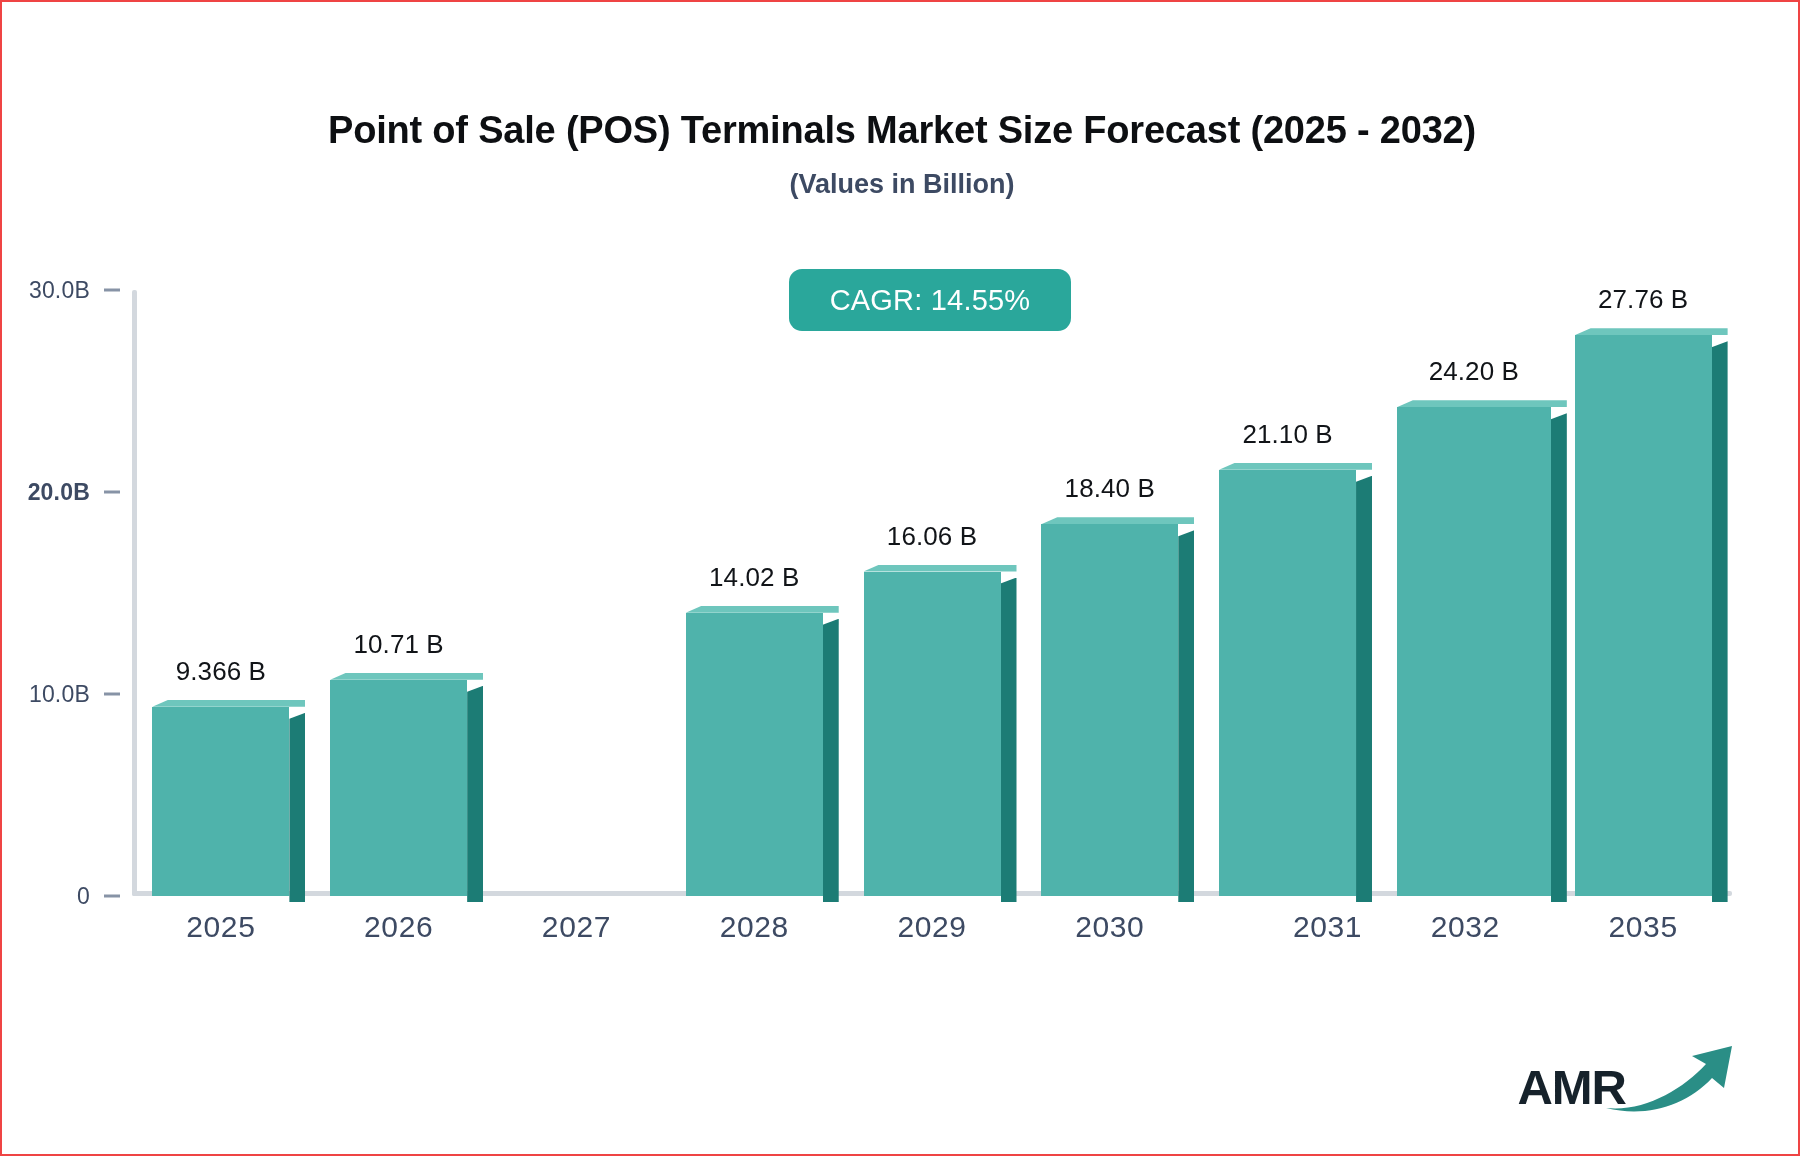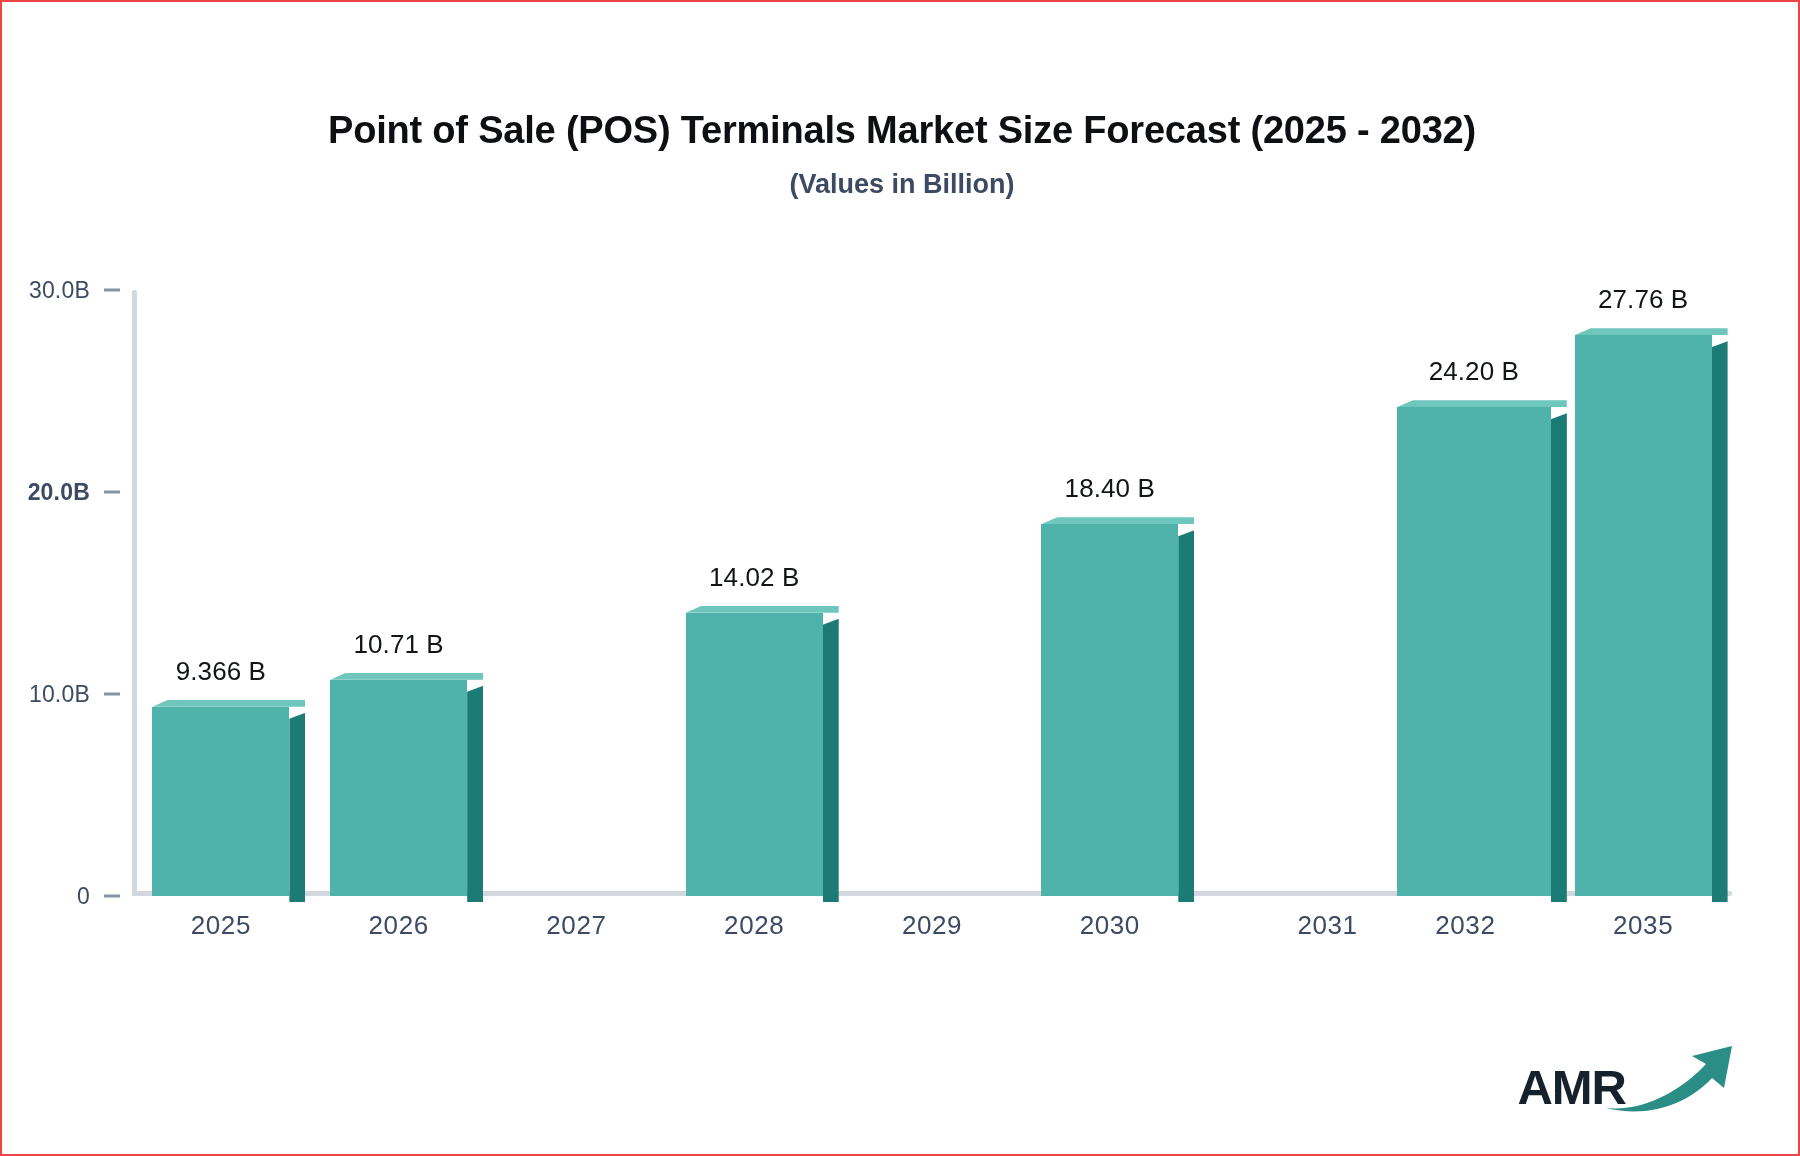--- a/index.html
+++ b/index.html
@@ -179,21 +179,21 @@
     position: absolute;
     left: 130px;
     top: 908px;
     width: 1600px;
     height: 40px;
   }
   .xlabel {
     position: absolute;
     top: 0;
     transform: translateX(-50%);
-    font-size: 26px;
+    font-size: 30px;
     color: #3d4a63;
     letter-spacing: 0.6px;
     white-space: nowrap;
   }
 
   
   .logo {
     position: absolute;
     right: 58px;
     bottom: 42px;
@@ -216,20 +216,23 @@
 </head>
 <body>
 
 <div id="page">
 
   <div class="title-block">
     <div class="chart-title">Point of Sale (POS) Terminals Market Size Forecast (2025 - 2032)</div>
     <div class="chart-subtitle">(Values in Billion)</div>
   </div>
 
+  <div class="cagr-badge">
+    <span class="cagr-text">CAGR: 14.55%</span>
+  </div>
 
   <div class="plot">
     <div class="axis-line-y"></div>
     <div class="axis-line-x"></div>
     <div class="bars" id="bars-root">
         <div class="bar-group" style="left: 20.3889px; width: 137px;">
           <div class="bar-3d" style="height: 189.193px;">
             <div class="bar-face"></div>
             <div class="bar-side"></div>
             <div class="bar-top"></div>
@@ -245,27 +248,43 @@
           <div class="bar-value" style="bottom: 236.342px;">10.71 B</div>
         </div>
         <div class="bar-group" style="left: 553.722px; width: 137px;">
           <div class="bar-3d" style="height: 283.204px;">
             <div class="bar-face"></div>
             <div class="bar-side"></div>
             <div class="bar-top"></div>
           </div>
           <div class="bar-value" style="bottom: 303.204px;">14.02 B</div>
         </div>
+        <div class="bar-group" style="left: 731.5px; width: 137px;">
+          <div class="bar-3d" style="height: 324.412px;">
+            <div class="bar-face"></div>
+            <div class="bar-side"></div>
+            <div class="bar-top"></div>
+          </div>
+          <div class="bar-value" style="bottom: 344.412px;">16.06 B</div>
+        </div>
         <div class="bar-group" style="left: 909.278px; width: 137px;">
           <div class="bar-3d" style="height: 371.68px;">
             <div class="bar-face"></div>
             <div class="bar-side"></div>
             <div class="bar-top"></div>
           </div>
           <div class="bar-value" style="bottom: 391.68px;">18.40 B</div>
+        </div>
+        <div class="bar-group" style="left: 1087.06px; width: 137px;">
+          <div class="bar-3d" style="height: 426.22px;">
+            <div class="bar-face"></div>
+            <div class="bar-side"></div>
+            <div class="bar-top"></div>
+          </div>
+          <div class="bar-value" style="bottom: 446.22px;">21.10 B</div>
         </div>
         <div class="bar-group" style="left: 1264.83px; width: 137px; padding-left: 17px;">
           <div class="bar-3d" style="height: 488.84px;">
             <div class="bar-face"></div>
             <div class="bar-side"></div>
             <div class="bar-top"></div>
           </div>
           <div class="bar-value" style="bottom: 508.84px;">24.20 B</div>
         </div>
         <div class="bar-group" style="left: 1442.61px; width: 137px;">

